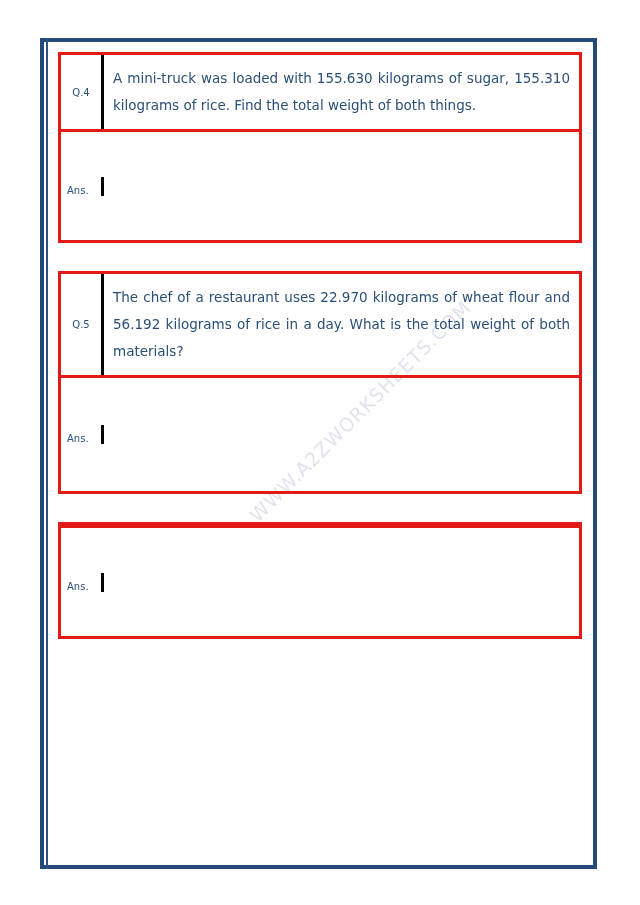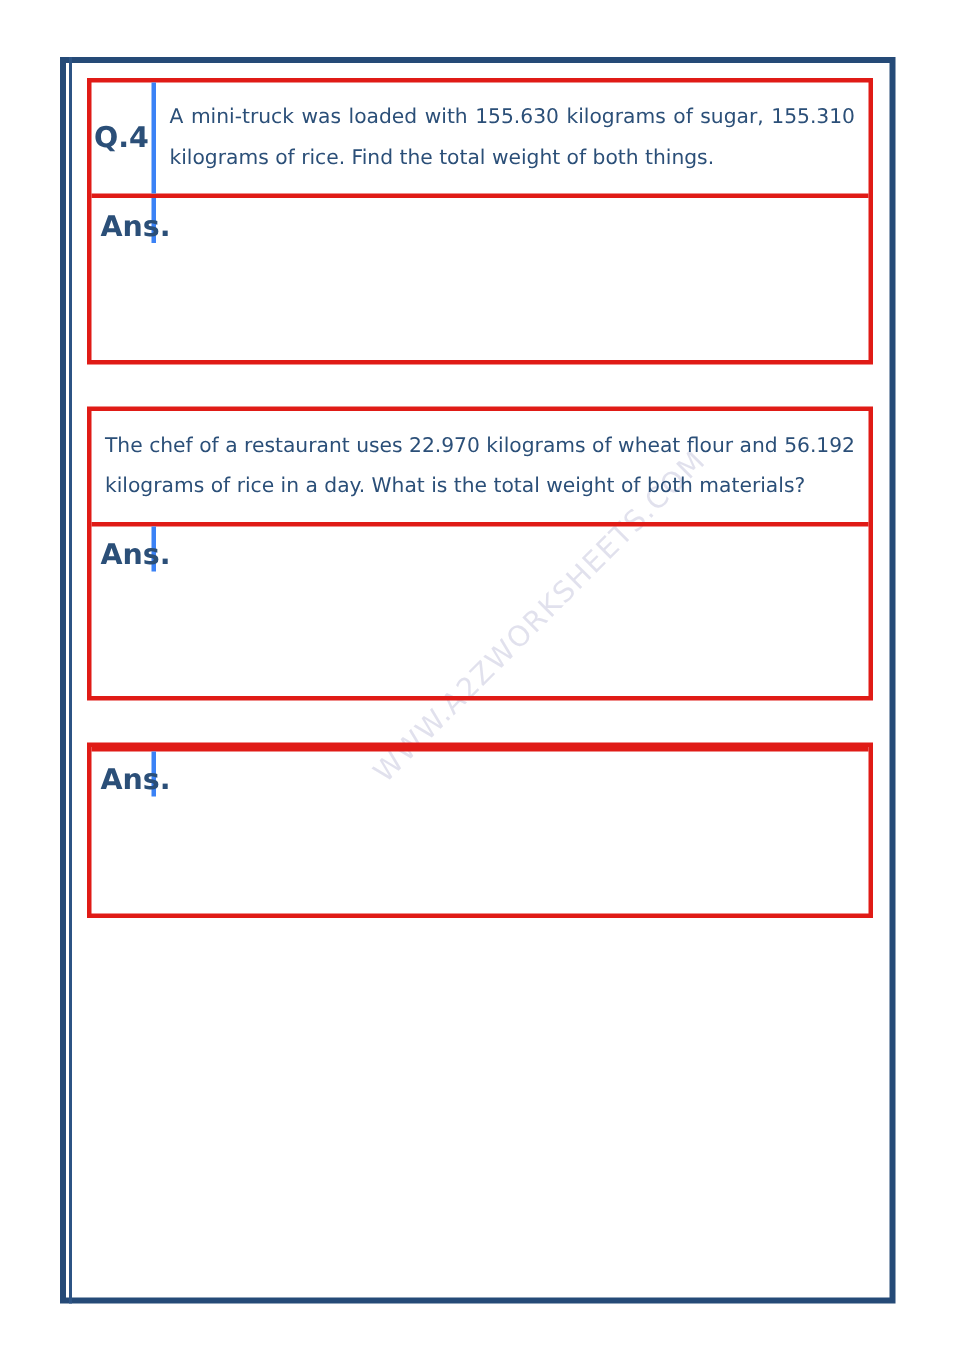--- a/index.html
+++ b/index.html
@@ -72,36 +72,35 @@
     margin-bottom: 28px;
   }
 
   .qrow {
     display: flex;
     align-items: stretch;
     border-bottom: 3px solid #e01b16;
   }
   .arow {
     display: flex;
-    align-items: flex-start;
+    align-items: center;
     border-radius: 16px;
   }
 
   .label-cell {
     width: 43px;
     min-width: 43px;
     box-sizing: border-box;
-    border-right: 3px solid #3b82f6;
+    border-right: 3px solid #000000;
     color: #2b4f78;
-    font-size: 19px;
+    font-size: 10px;
     display: flex;
     align-items: center;
     justify-content: center;
     padding: 2px 0;
-    font-weight: bold;
   }
   .arow .label-cell {
     align-items: flex-start;
     justify-content: flex-start;
     padding: 8px 0 0 6px;
   }
 
   .text-cell {
     flex: 1;
     box-sizing: border-box;
@@ -141,20 +140,21 @@
       </div>
     </div>
     <div class="arow ans-h-108">
       <div class="label-cell">Ans.</div>
       <div class="answer-cell"></div>
     </div>
   </div>
 
   <div class="qblock">
     <div class="qrow">
+      <div class="label-cell">Q.5</div>
       <div class="text-cell">
         <span>The chef of a restaurant uses 22.970 kilograms of wheat flour and 56.192 kilograms of rice in a day. What is the total weight of both materials?</span>
       </div>
     </div>
     <div class="arow ans-h-113">
       <div class="label-cell">Ans.</div>
       <div class="answer-cell"></div>
     </div>
   </div>
 

